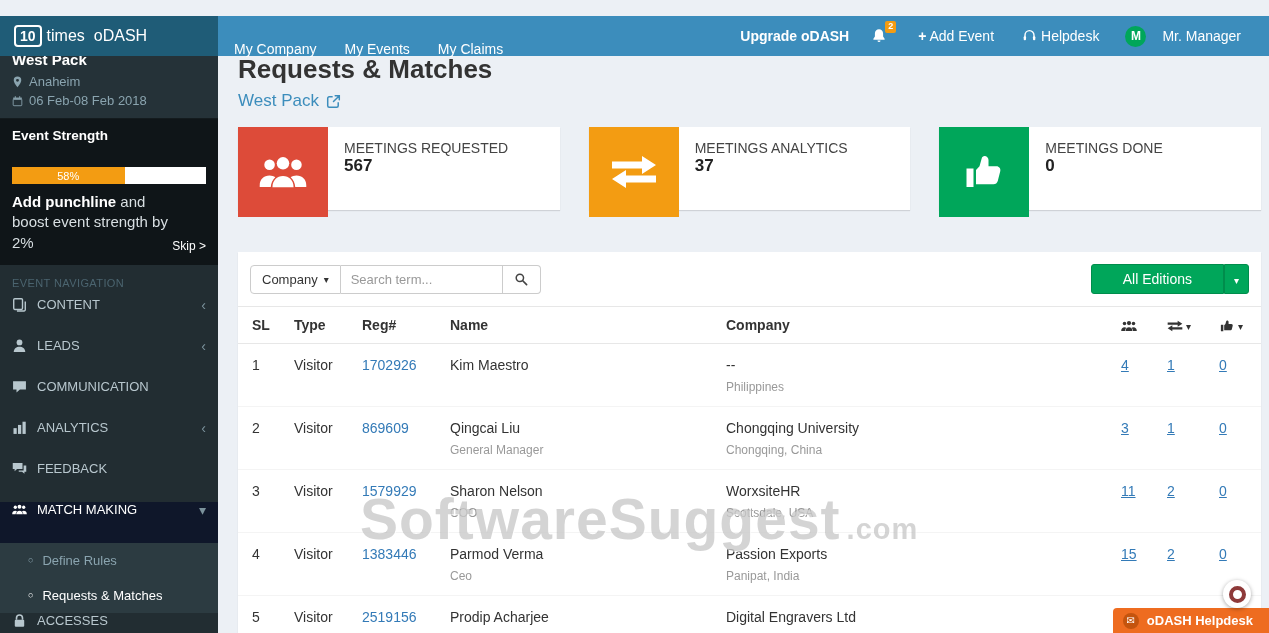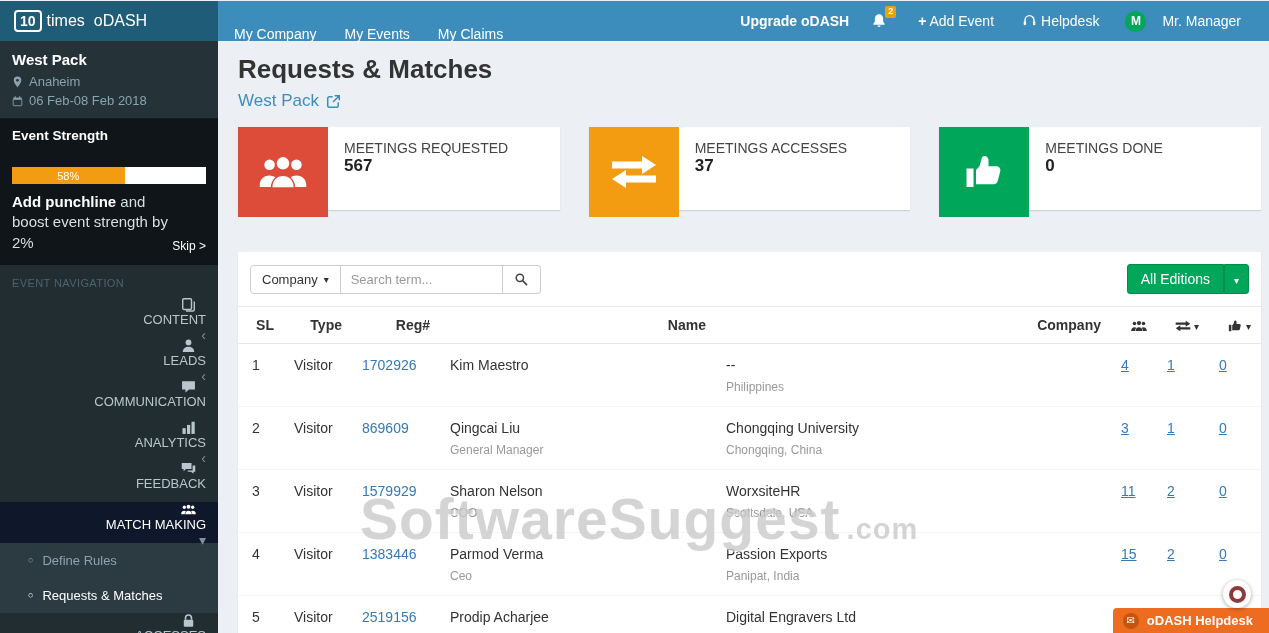--- a/index.html
+++ b/index.html
@@ -1,20 +1,20 @@
 <!DOCTYPE html>
 <html><head>
 <meta charset="utf-8">
 <style>
   * { box-sizing: border-box; }
   html,body { margin:0; padding:0; width:1269px; height:633px; overflow:hidden;
     font-family:"Liberation Sans","DejaVu Sans",sans-serif; background:#ecf0f5; }
 
   
-  .navbar { position:fixed; top:1px; left:0; width:1269px; height:40px; background:#3c8dbc;
+  .navbar { position:fixed; top:16px; left:0; width:1269px; height:40px; background:#3c8dbc;
     display:flex; align-items:stretch; z-index:40; }
   .brand { width:218px; background:#1f5c77; color:#fff; display:flex; align-items:center;
     padding-left:14px; gap:5px; cursor:pointer; }
   .brand-10 { border:2px solid #fff; border-radius:4px; padding:0 4px; font-weight:bold; font-size:14px; line-height:18px; }
   .brand-times { font-size:16px; }
   .brand-odash { font-size:16px; font-weight:normal; margin-left:4px; }
   .nav-left { display:flex; align-items:flex-start; margin-left:2px;margin-top:13px; }
   .nav-link { color:#fff; font-size:14px; padding:0 14px; line-height:40px; cursor:pointer; white-space:nowrap; }
   .nav-right { margin-left:auto; display:flex; align-items:center; padding-right:14px; }
   .nav-right .bold { font-weight:bold; }
@@ -44,22 +44,22 @@
   .strength-block { background:#0f1518; padding:9px 12px 12px; }
   .st-label { color:#fff; font-weight:bold; font-size:13.5px; margin-bottom:7px; }
   .st-bar { background:#fff; height:17px; width:100%; position:relative; overflow:hidden;margin-top:24px; }
   .st-fill { background:#f39c12; height:100%; color:#fff; font-size:11px; display:flex;
     align-items:center; justify-content:center; }
   .st-hint { margin-top:8px; display:flex; align-items:flex-end; }
   .hint-text { color:#d8dfe2; font-size:15px; line-height:1.35; width:158px; }
   .hint-text b { color:#fff; }
   .skip { color:#fff; font-size:12px; margin-left:auto; cursor:pointer; white-space:nowrap; }
   .nav-label { color:#4b646f; font-size:11px; letter-spacing:.4px; padding:12px 12px 8px; }
-  .side-item { display:flex; align-items:flex-end; padding:0 12px; height:41px; color:#b8c7ce;
-    font-size:13px; cursor:pointer;flex-direction:column; }
+  .side-item { display:flex; align-items:flex-start; padding:0 12px; height:41px; color:#b8c7ce;
+    font-size:13px; cursor:pointer; }
   .side-item.active { background:#0f172a; color:#fff; }
   .s-chev { margin-left:auto; color:#7b929c; font-size:14px; }
   .side-sub { background:#2c3b41; }
   .side-sub-item { display:flex; align-items:center; height:35px; padding-left:28px; color:#8aa4af;
     font-size:13px; cursor:pointer; }
   .side-sub-item.active { color:#fff; }
   .side-sub-item .dot { font-size:9px; margin-right:9px; }
 
   
   .content { margin-left:218px; padding:54px 8px 0 20px; }
@@ -84,26 +84,26 @@
     font-family:inherit; }
   .caret { font-size:10px; color:#333; }
   .caret.white { color:#fff; }
   .search-input { border:1px solid #ccc; border-left:none; padding:6px 10px; width:162px; font-size:13px;
     color:#555; outline:none; font-family:inherit; }
   .search-input::placeholder { color:#999; }
   .search-btn { background:#fff; border:1px solid #ccc; border-left:none; border-radius:0 4px 4px 0;
     width:38px; display:flex; align-items:center; justify-content:center; cursor:pointer; padding:6px 0; }
   .editions-group { margin-left:auto; display:flex; }
   .editions-btn { background:#00a65a; border:1px solid #008d4c; color:#fff; font-size:14px;
-    padding:6px 13px; border-radius:3px 0 0 3px; cursor:pointer; font-family:inherit; }
+    padding:6px 31px; border-radius:3px 0 0 3px; cursor:pointer; font-family:inherit; }
   .editions-caret { background:#00a65a; border:1px solid #008d4c; border-left-color:#008d4c;
     padding:6px 9px; border-radius:0 3px 3px 0; cursor:pointer; }
 
   .grid { width:100%; border-collapse:collapse; }
-  .grid th { text-align:right; font-size:14px; color:#333; padding:10px; border-top:1px solid #e7e7e7;
+  .grid th { text-align:left; font-size:14px; color:#333; padding:10px; border-top:1px solid #e7e7e7;
     border-bottom:1px solid #e7e7e7; font-weight:bold; }
   .grid th:first-child, .grid td:first-child { padding-left:14px; }
   .grid td { font-size:14px; color:#333; padding:13px 10px 12px; border-top:1px solid #f4f4f4; vertical-align:top; }
   .grid tbody tr:first-child td { border-top:none; }
   .cell-sub { color:#999; font-size:12px; margin-top:7px; }
   .lnk { color:#337ab7; text-decoration:none; cursor:pointer; }
   .lnk.u { text-decoration:underline; }
   .th-icon .caret { margin-left:3px; }
 
   .watermark { position:absolute; top:234px; left:122px; font-size:57px; font-weight:bold;
@@ -303,21 +303,21 @@
       </div>
     </article>
     <article class="stat-card">
       <div class="stat-icon" style="background: rgb(243, 156, 18);">
           <svg viewBox="0 0 24 16" fill="currentColor">
             <path d="M16 0l7 4.5L16 9V6.3H1V2.7h15V0z"></path>
             <path d="M8 7L1 11.5 8 16v-2.7h15V9.7H8V7z"></path>
           </svg>
         </div>
       <div class="stat-text">
-        <div class="stat-label">MEETINGS ACCESSES</div>
+        <div class="stat-label">MEETINGS ANALYTICS</div>
         <div class="stat-value">37</div>
       </div>
     </article>
     <article class="stat-card">
       <div class="stat-icon" style="background: rgb(0, 166, 90);">
           <svg viewBox="0 0 16 16" fill="currentColor">
             <path d="M1 6.6h2.8V14H1z"></path>
             <path d="M4.8 13.9V7.2l1.4-1.5.9-3.2c.1-.5.6-.9 1.1-.9.9 0 1.6.7 1.6 1.6v2.5h3.2c1 0 1.8 1 1.5 2l-1 3.9c-.2.8-.9 1.3-1.7 1.3H4.8z"></path>
           </svg>
         </div>

